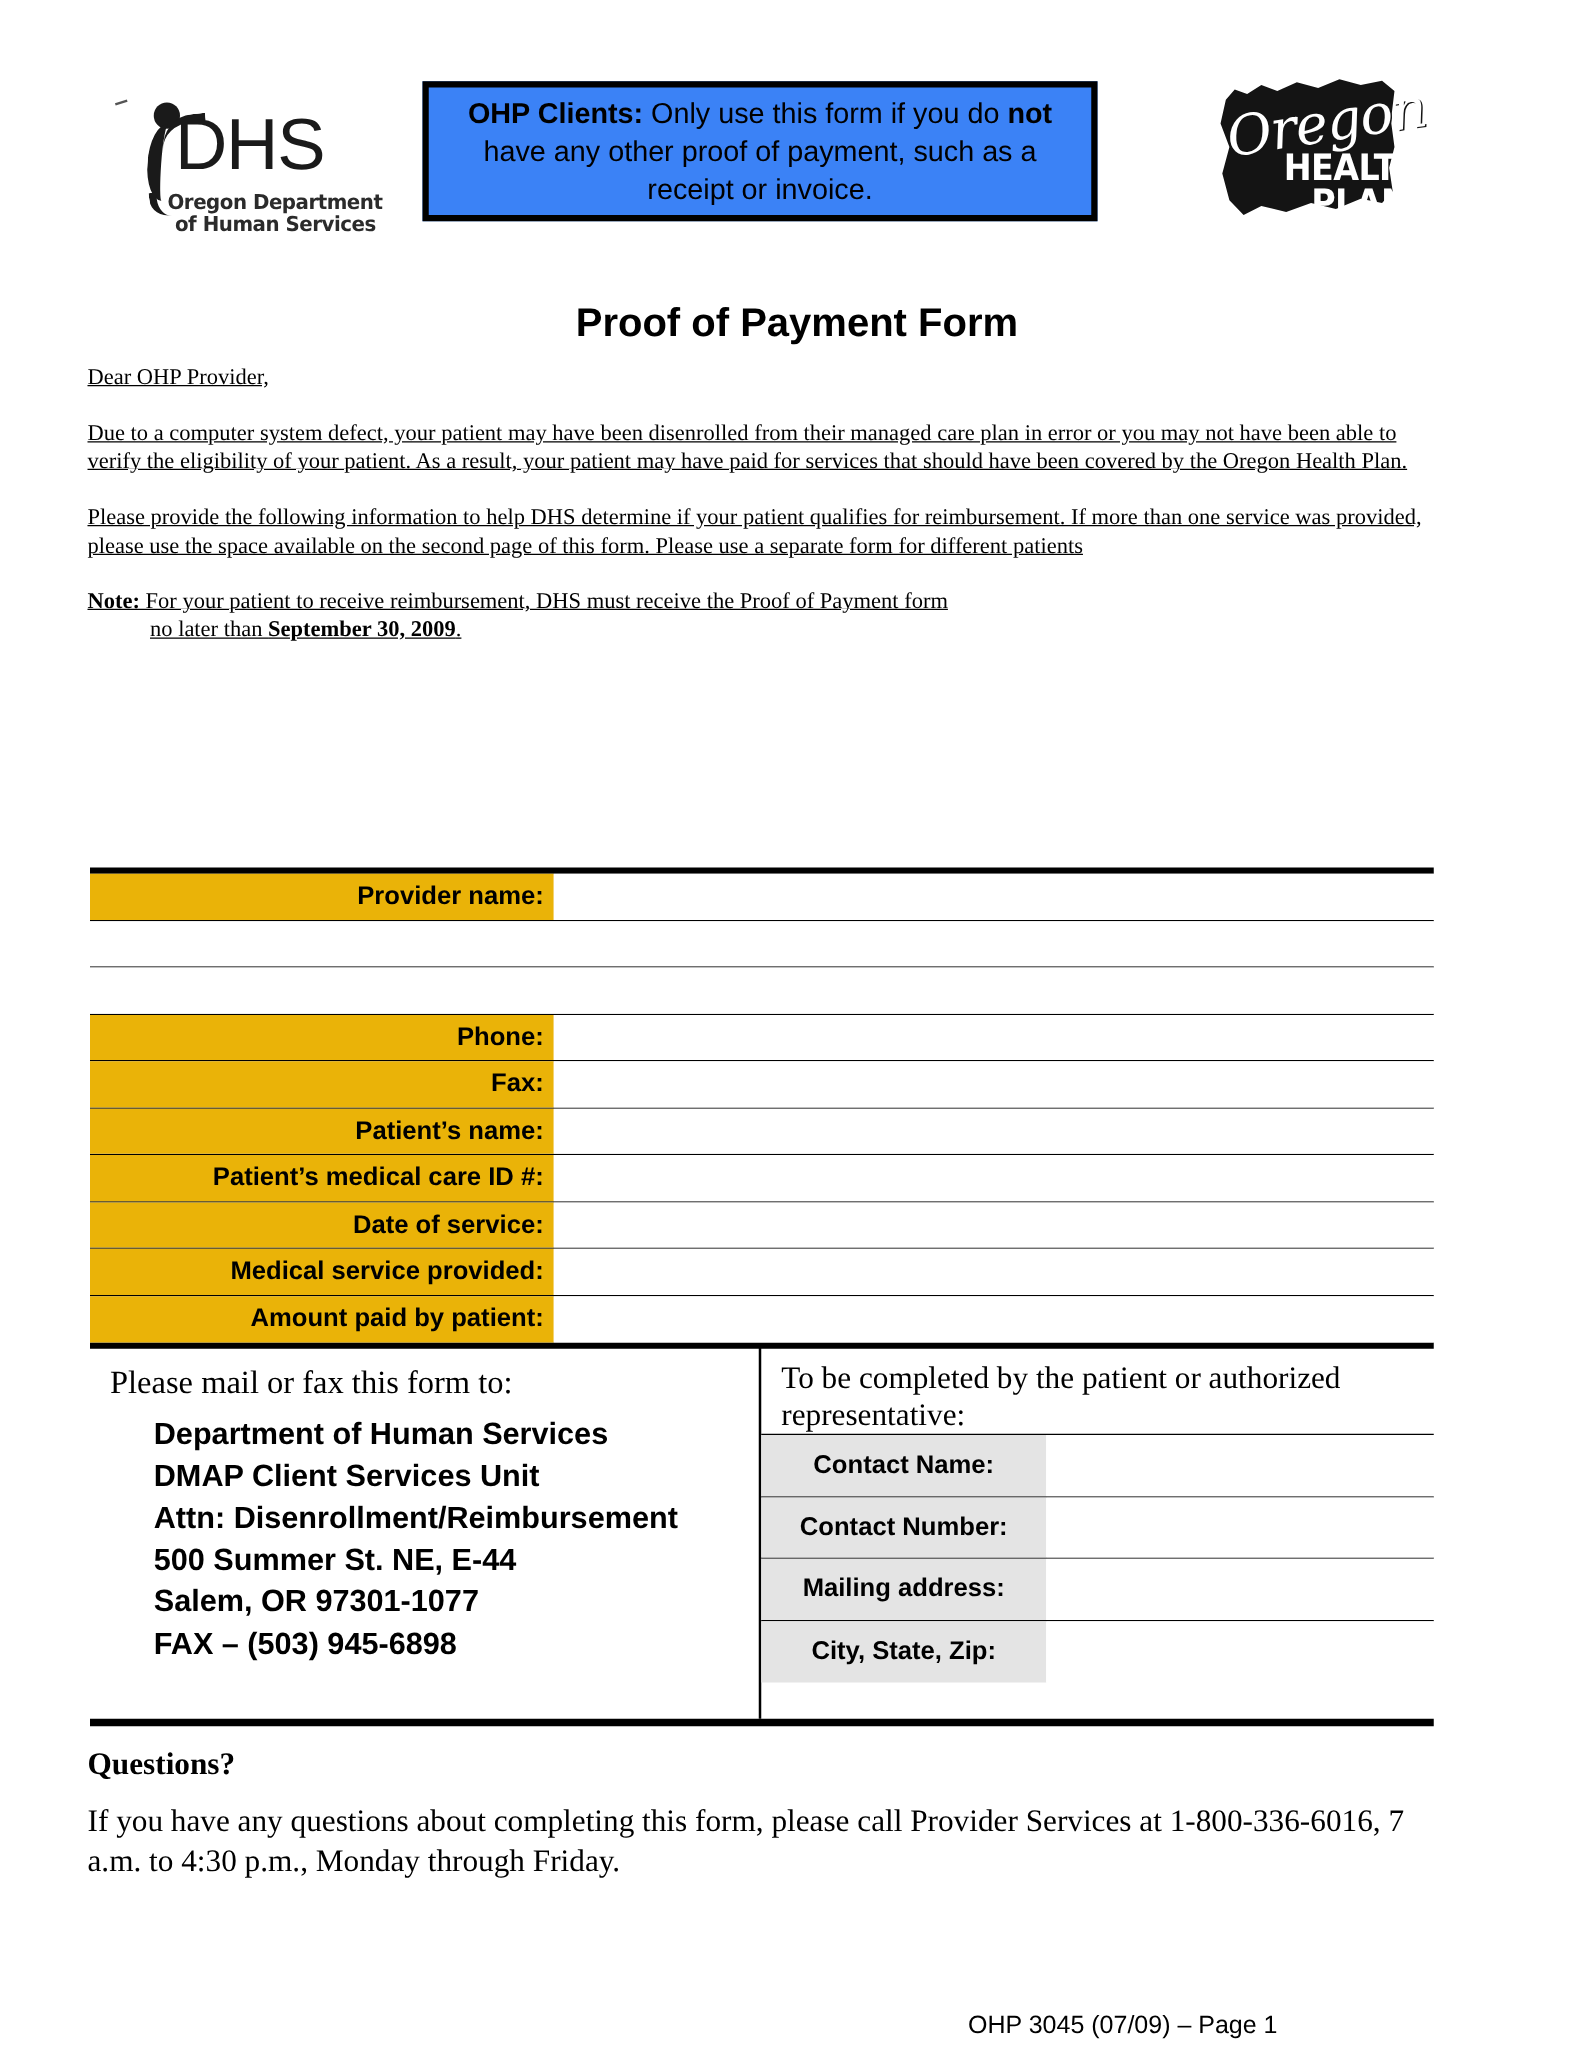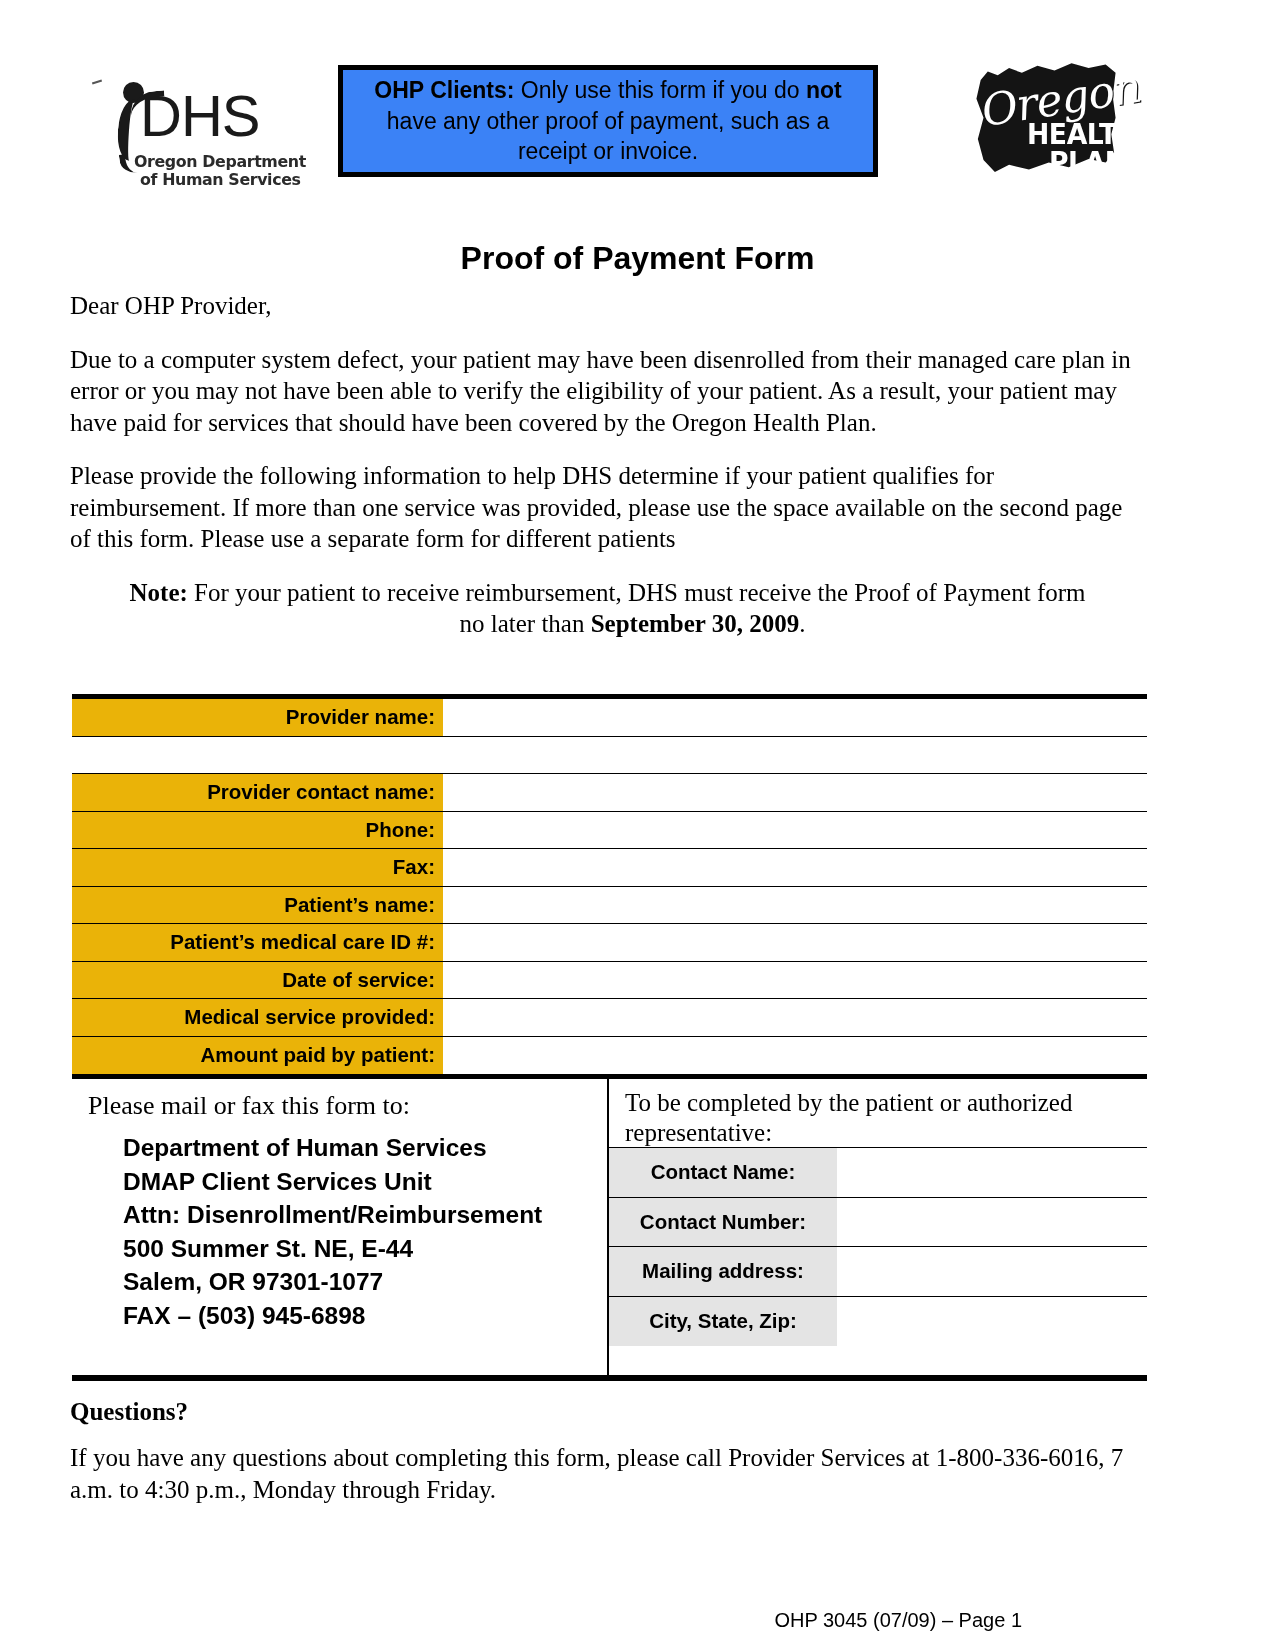--- a/index.html
+++ b/index.html
@@ -208,28 +208,28 @@
     letter-spacing: 0px;
   }
 
   
   .body-copy {
     position: absolute;
     left: 70px;
     top: 290px;
     width: 1075px;
     font-family: "Liberation Serif", "DejaVu Serif", serif;
-    font-size: 25px;
+    font-size: 18px;
     line-height: 1.26;
+    text-decoration: underline;
   }
   .body-copy p { margin: 0 0 22px 0; }
   .body-copy p.note {
     margin-bottom: 16px;
     padding-left: 0;
-    text-align: center;
   }
   .note-indent {
     display: block;
     padding-left: 50px;
   }
   .body-copy b { font-weight: bold; }
 
   
   .form-table {
     position: absolute;
@@ -414,21 +414,20 @@
     <div class="form-row">
       <div class="form-label">Provider name:</div>
       <div class="form-value"></div>
     </div>
 
     <div class="form-row">
       <div class="form-value"></div>
     </div>
 
     <div class="form-row">
-      <div class="form-label">Provider contact name:</div>
       <div class="form-value"></div>
     </div>
 
     <div class="form-row">
       <div class="form-label">Phone:</div>
       <div class="form-value"></div>
     </div>
 
     <div class="form-row">
       <div class="form-label">Fax:</div>

